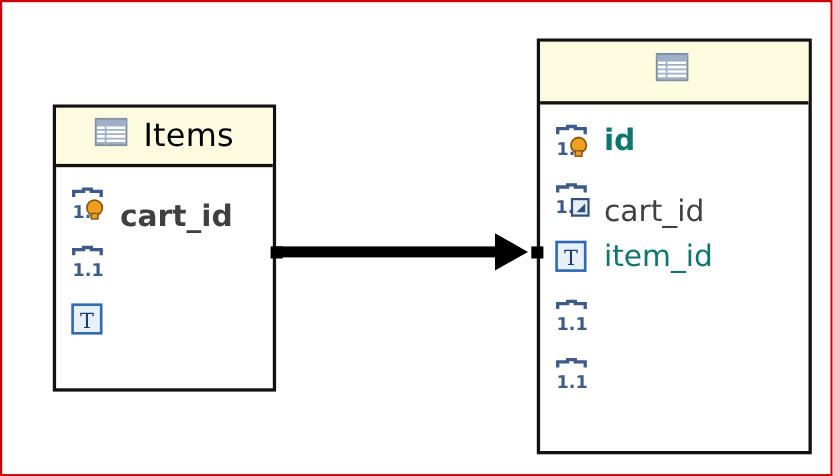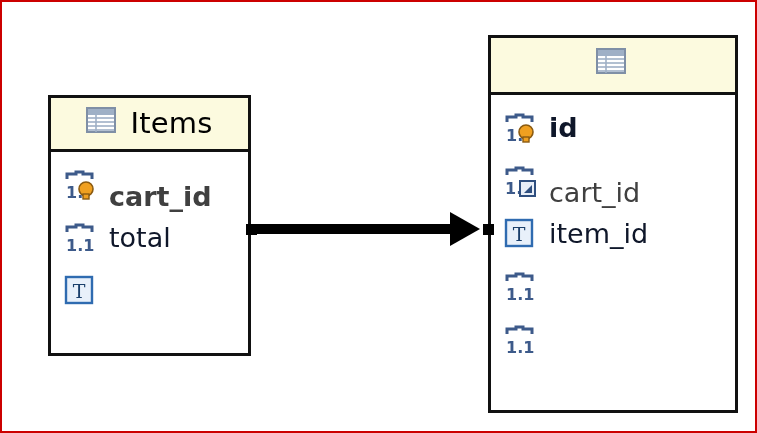--- a/index.html
+++ b/index.html
@@ -47,21 +47,21 @@
   .attr-row {
     display: flex;
     align-items: center;
     gap: 12px;
     padding: 0 0 0 12px;
     height: 53px;
   }
   .attr-label {
     font-size: 27px;
     line-height: 1;
-    color: #0f172a;
+    color: #0f766e;
     white-space: nowrap;
   }
   .attr-label.red   { color: #404040; margin-top: 24px; }
   .attr-label.bold  { font-weight: bold; }
 
   .icon-slot {
     width: 34px;
     height: 34px;
     flex: 0 0 34px;
     position: relative;
@@ -123,21 +123,20 @@
         <span class="attr-label red bold">cart_id</span>
       </div>
 
       <div class="attr-row">
         <span class="icon-slot">
           <svg width="34" height="34" viewBox="0 0 34 34">
             <path d="M4 11 L4 6 L13 6 L13 4 L20 4 L20 6 L29 6 L29 11" fill="none" stroke="#3d5a8a" stroke-width="3"></path>
             <text x="3" y="30" font-family="DejaVu Sans, sans-serif" font-size="16" font-weight="bold" fill="#3d5a8a">1.1</text>
           </svg>
         </span>
-        <span class="attr-label">total</span>
       </div>
 
       <div class="attr-row">
         <span class="icon-slot">
           <svg width="32" height="32" viewBox="0 0 32 32">
             <rect x="3" y="3" width="26" height="26" fill="#e8f0fa" stroke="#2f6bb0" stroke-width="2.4"></rect>
             <text x="16" y="24" text-anchor="middle" font-family="DejaVu Serif, serif" font-size="19" fill="#1a3f6b">T</text>
           </svg>
         </span>
       </div>

